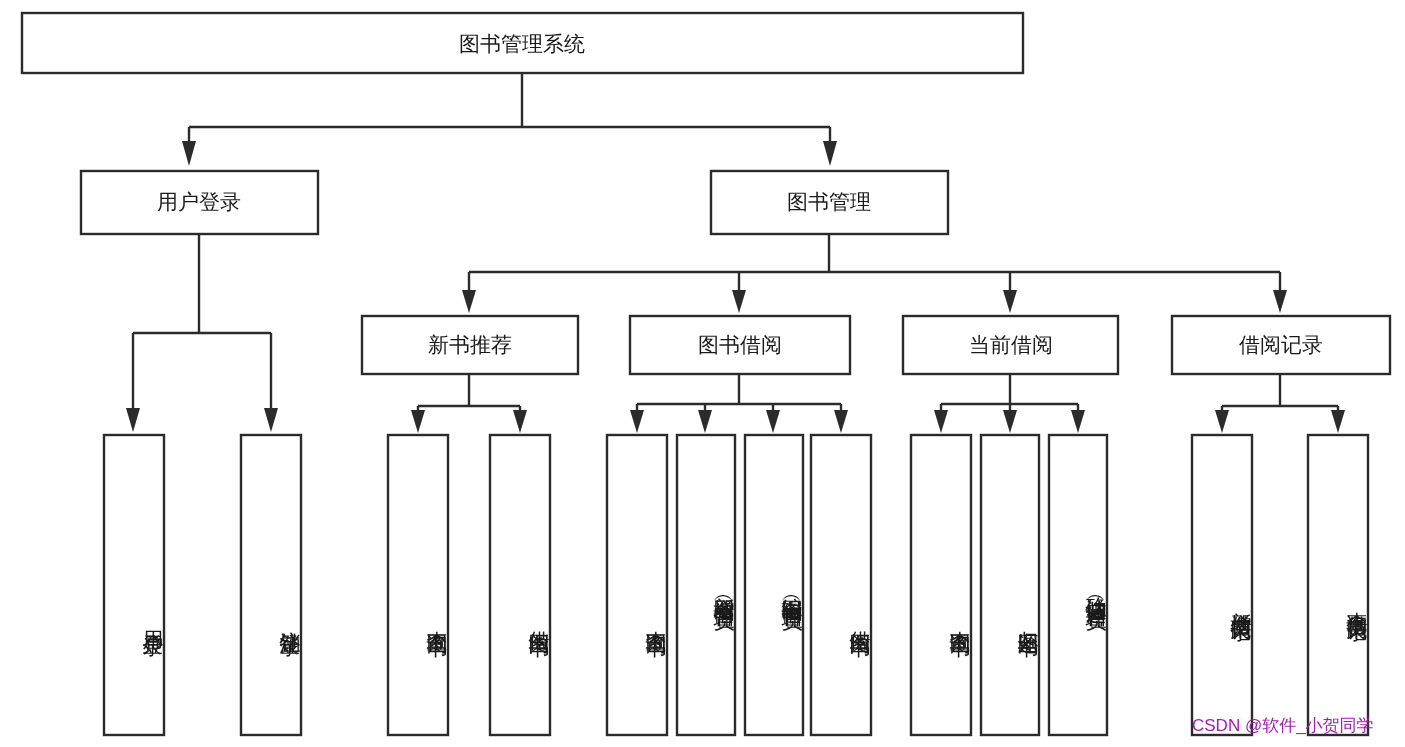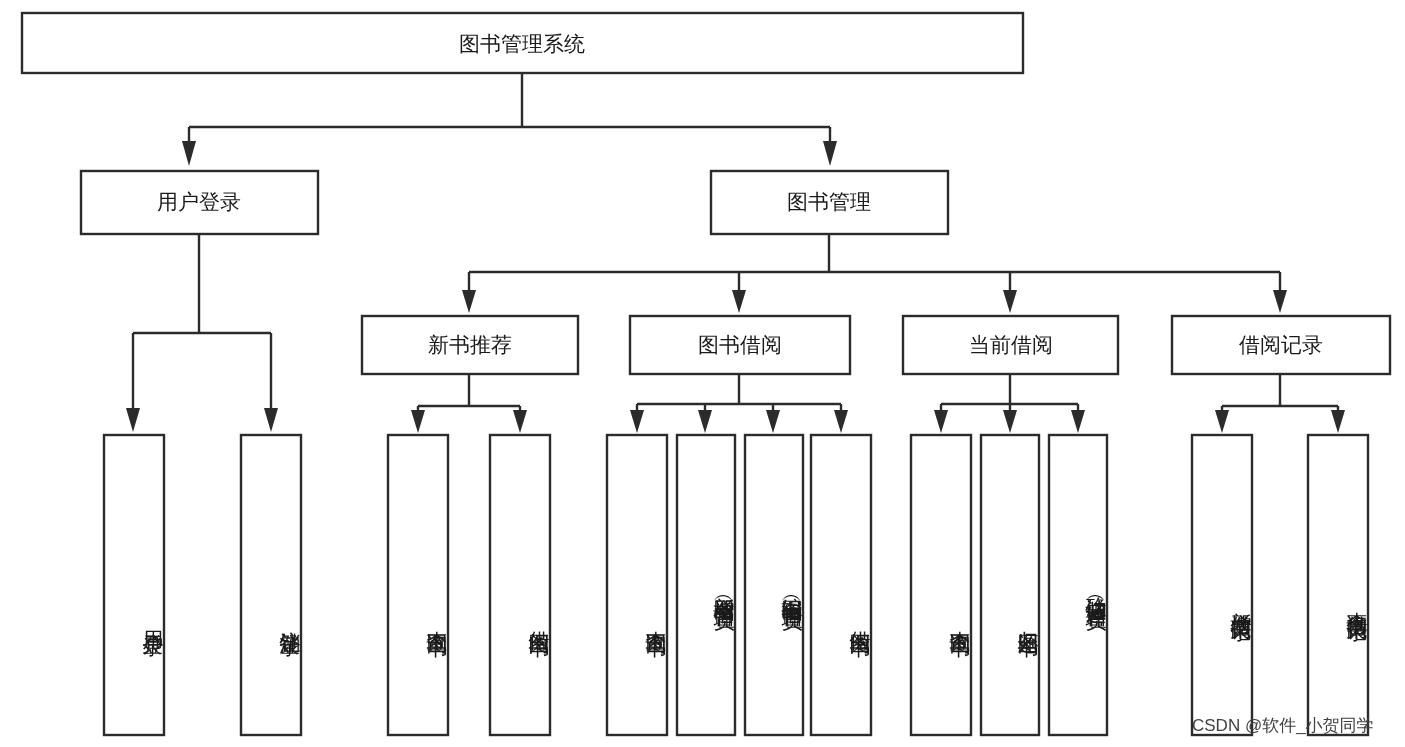--- a/index.html
+++ b/index.html
@@ -62,21 +62,21 @@
     text-align: center;
     display: flex;
     align-items: flex-start;
     justify-content: center;
     pointer-events: none;
   }
   .watermark {
     position: absolute;
     font-family: "Liberation Sans", "DejaVu Sans", sans-serif;
     font-size: 17px;
-    color: #404040;
+    color: #a21caf;
     white-space: nowrap;
   }
 </style>
 </head>
 <body>
 
 <div id="diagram-root">
 
   <svg class="diagram-svg" viewBox="0 0 1405 747" xmlns="http://www.w3.org/2000/svg">
 

